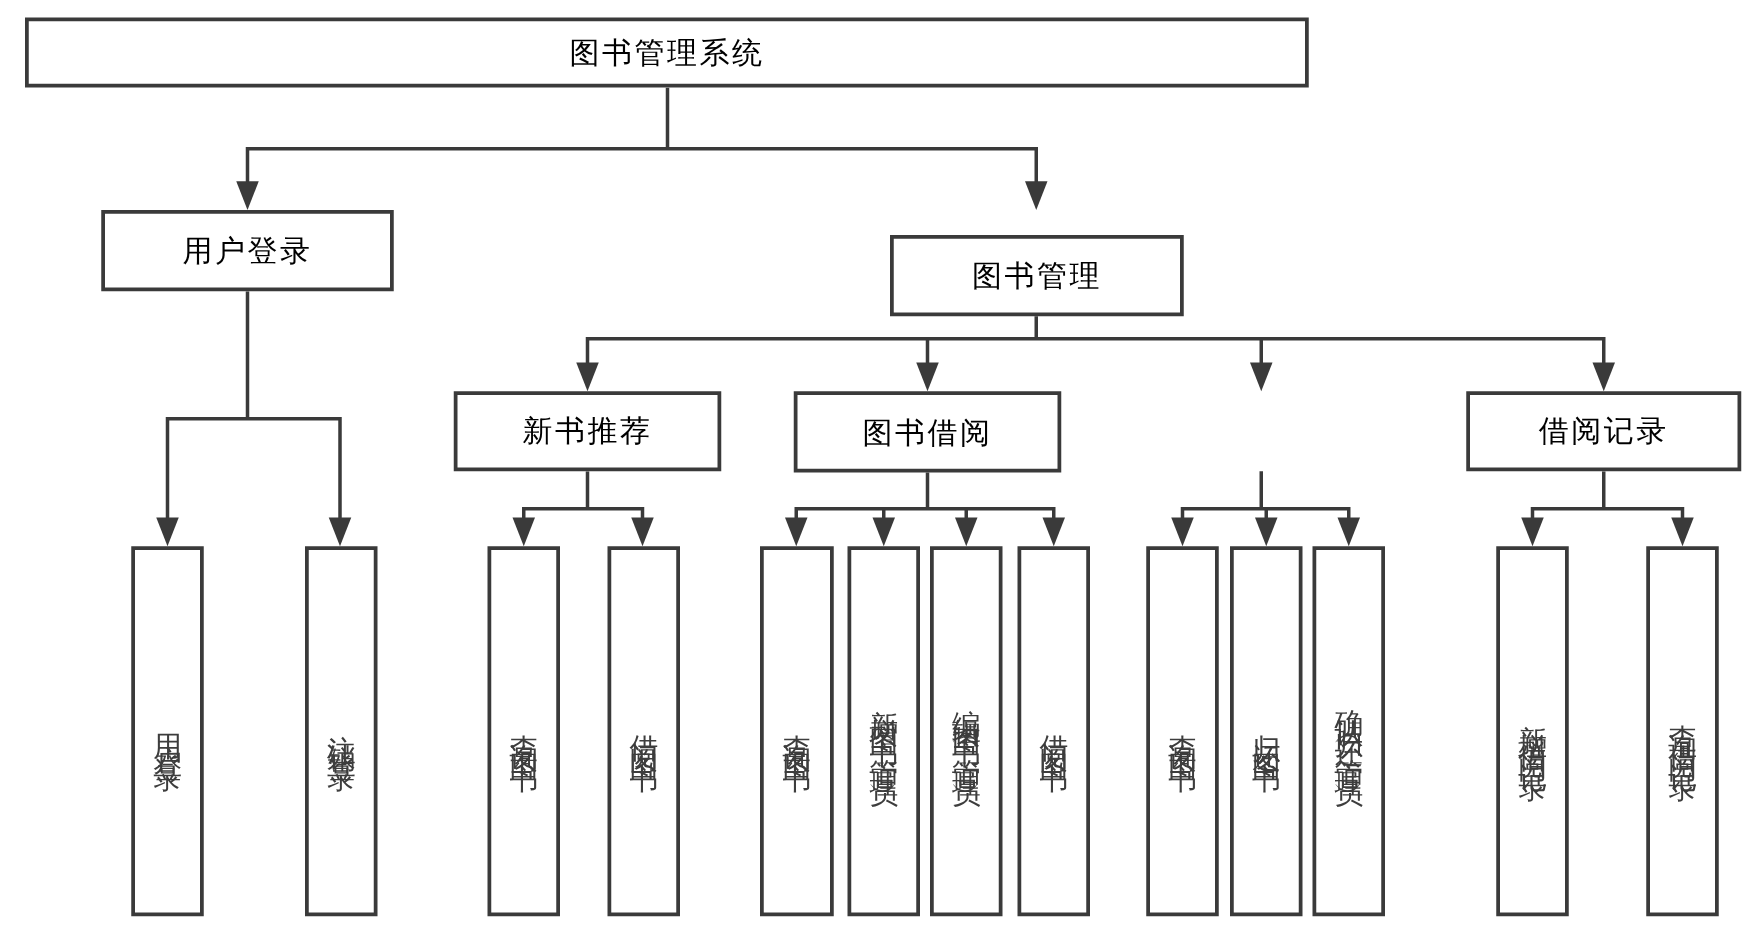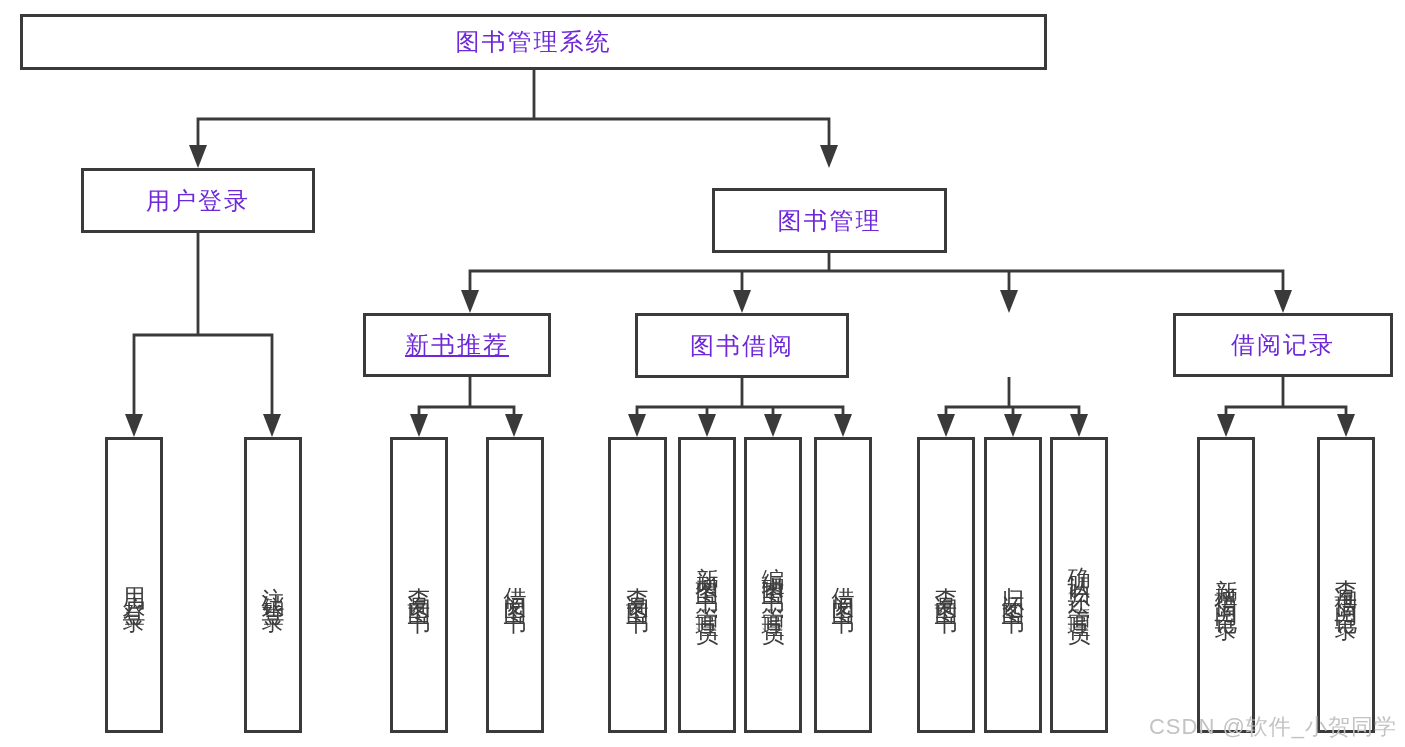--- a/index.html
+++ b/index.html
@@ -10,21 +10,21 @@
     font-family:"Liberation Sans","DejaVu Sans",sans-serif;
     overflow:hidden;
   }
   #connector-svg { position:absolute; left:0; top:0; width:1405px; height:747px; }
   .hnode {
     position:absolute;
     box-sizing:border-box;
     border:3px solid #3a3a3a;
     background:#ffffff;
     display:flex; align-items:center; justify-content:center;
-    font-size:24px; color:#6d28d9; letter-spacing:2px;
+    font-size:24px; color:#000000; letter-spacing:2px;
     white-space:nowrap;
   }
   .vnode {
     position:absolute;
     box-sizing:border-box;
     border:3px solid #3a3a3a;
     background:#ffffff;
     display:flex; align-items:center; justify-content:center;
     font-size:23px; color:#3d3d3d;
     writing-mode:vertical-rl; text-orientation:mixed;
@@ -73,21 +73,21 @@
       <polygon points="1217,414 1235,414 1226,437"></polygon>
       <polygon points="1337,414 1355,414 1346,437"></polygon>
     </g>
   </svg>
 
   <div class="hnode" style="left:20px; top:14px; width:1027px; height:56px;">图书管理系统</div>
 
   <div class="hnode" style="left:81px; top:168px; width:234px; height:65px;">用户登录</div>
   <div class="hnode" style="left:712px; top:168px; width:235px; height:65px;margin-top:20px;">图书管理</div>
 
-  <div class="hnode" style="left:363px; top:313px; width:188px; height:64px;text-decoration:underline;">新书推荐</div>
+  <div class="hnode" style="left:363px; top:313px; width:214px; height:64px;">新书推荐</div>
   <div class="hnode" style="left:635px; top:313px; width:214px; height:65px;">图书借阅</div>
   <div class="hnode" style="left:1173px; top:313px; width:220px; height:64px;">借阅记录</div>
 
   <div class="vnode" style="left:105px; top:437px; width:58px; height:296px;">用户登录</div>
   <div class="vnode" style="left:244px; top:437px; width:58px; height:296px;">注销登录</div>
 
   <div class="vnode" style="left:390px; top:437px; width:58px; height:296px;">查询图书</div>
   <div class="vnode" style="left:486px; top:437px; width:58px; height:296px;">借阅图书</div>
 
   <div class="vnode" style="left:608px; top:437px; width:59px; height:296px;">查询图书</div>
@@ -95,14 +95,13 @@
   <div class="vnode" style="left:744px; top:437px; width:58px; height:296px;">编辑图书（管理员）</div>
   <div class="vnode" style="left:814px; top:437px; width:58px; height:296px;">借阅图书</div>
 
   <div class="vnode" style="left:917px; top:437px; width:58px; height:296px;">查询图书</div>
   <div class="vnode" style="left:984px; top:437px; width:58px; height:296px;">归还图书</div>
   <div class="vnode" style="left:1050px; top:437px; width:58px; height:296px;">确认归还（管理员）</div>
 
   <div class="vnode" style="left:1197px; top:437px; width:58px; height:296px;">新增借阅记录</div>
   <div class="vnode" style="left:1317px; top:437px; width:58px; height:296px;">查询借阅记录</div>
 
-  <div class="watermark">CSDN @软件_小贺同学</div>
 </div>
 
 </body></html>

